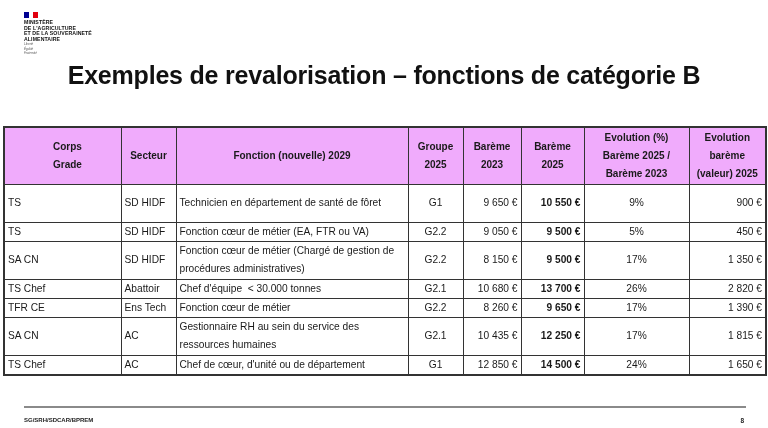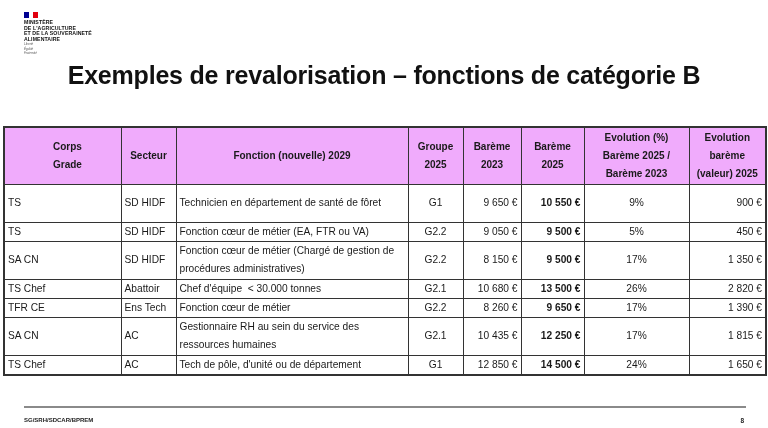--- a/index.html
+++ b/index.html
@@ -103,21 +103,21 @@
       <td class="r b">9 500 €</td>
       <td class="c">17%</td>
       <td class="r">1 350 €</td>
     </tr>
     <tr class="short">
       <td>TS Chef</td>
       <td>Abattoir</td>
       <td class="wrap" style="white-space:pre">Chef d'équipe  &lt; 30.000 tonnes</td>
       <td class="c">G2.1</td>
       <td class="r">10 680 €</td>
-      <td class="r b">13 500 €</td>
+      <td class="r b">13 700 €</td>
       <td class="c">26%</td>
       <td class="r">2 820 €</td>
     </tr>
     <tr class="short">
       <td>TFR CE</td>
       <td>Ens Tech</td>
       <td class="wrap">Fonction cœur de métier</td>
       <td class="c">G2.2</td>
       <td class="r">8 260 €</td>
       <td class="r b">9 650 €</td>
@@ -130,21 +130,21 @@
       <td class="wrap">Gestionnaire RH au sein du service des ressources humaines</td>
       <td class="c">G2.1</td>
       <td class="r">10 435 €</td>
       <td class="r b">12 250 €</td>
       <td class="c">17%</td>
       <td class="r">1 815 €</td>
     </tr>
     <tr class="short">
       <td>TS Chef</td>
       <td>AC</td>
-      <td class="wrap">Tech de pôle, d'unité ou de département</td>
+      <td class="wrap">Chef de cœur, d'unité ou de département</td>
       <td class="c">G1</td>
       <td class="r">12 850 €</td>
       <td class="r b">14 500 €</td>
       <td class="c">24%</td>
       <td class="r">1 650 €</td>
     </tr>
   </tbody>
 </table>
 
 <div class="rule"></div>

